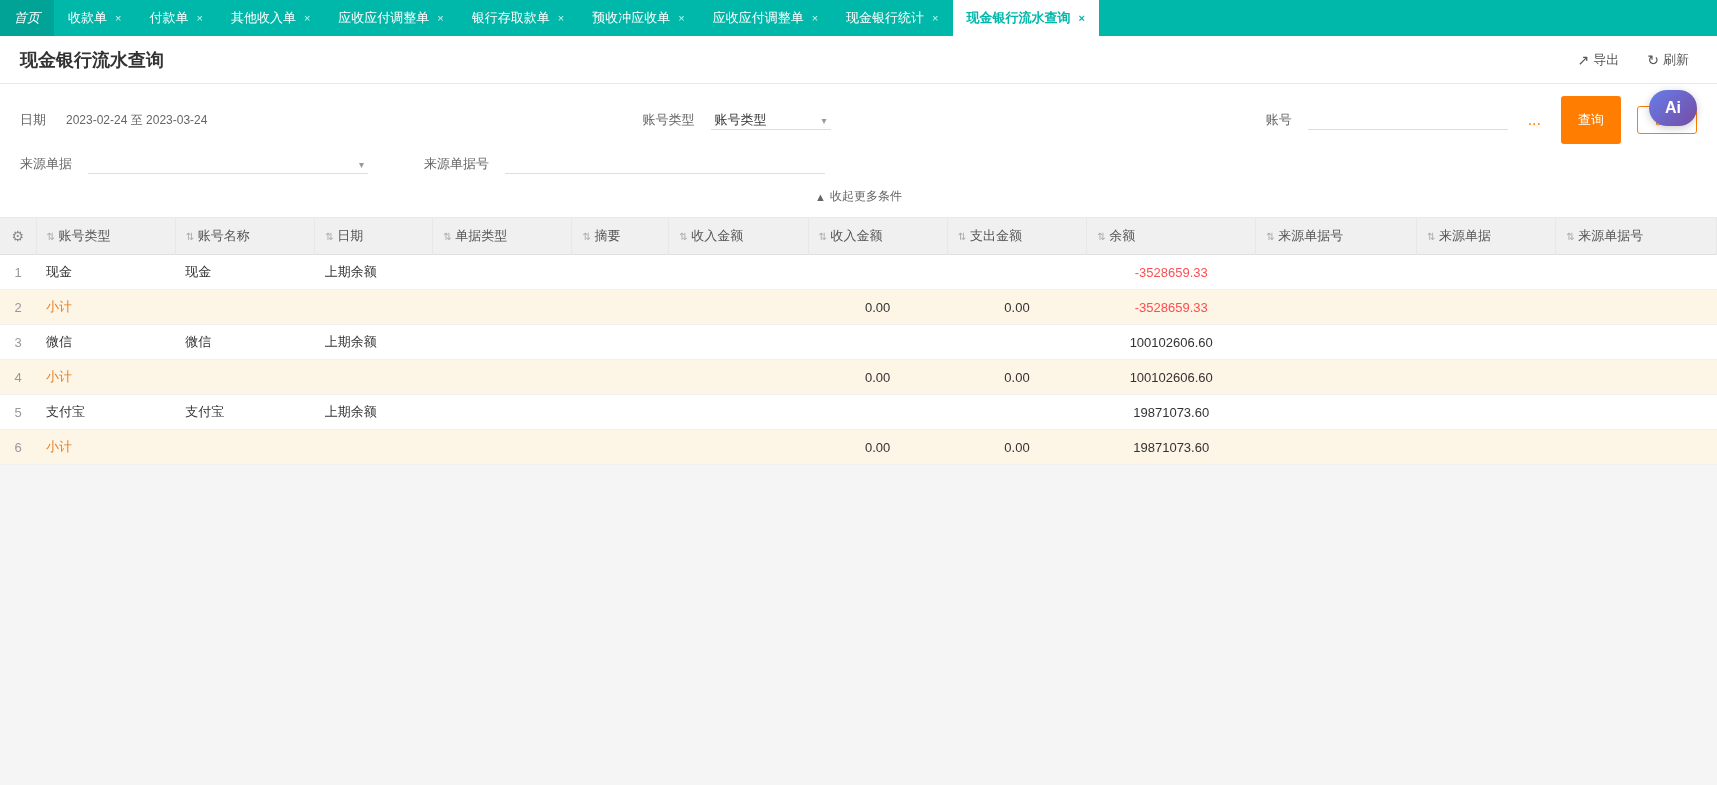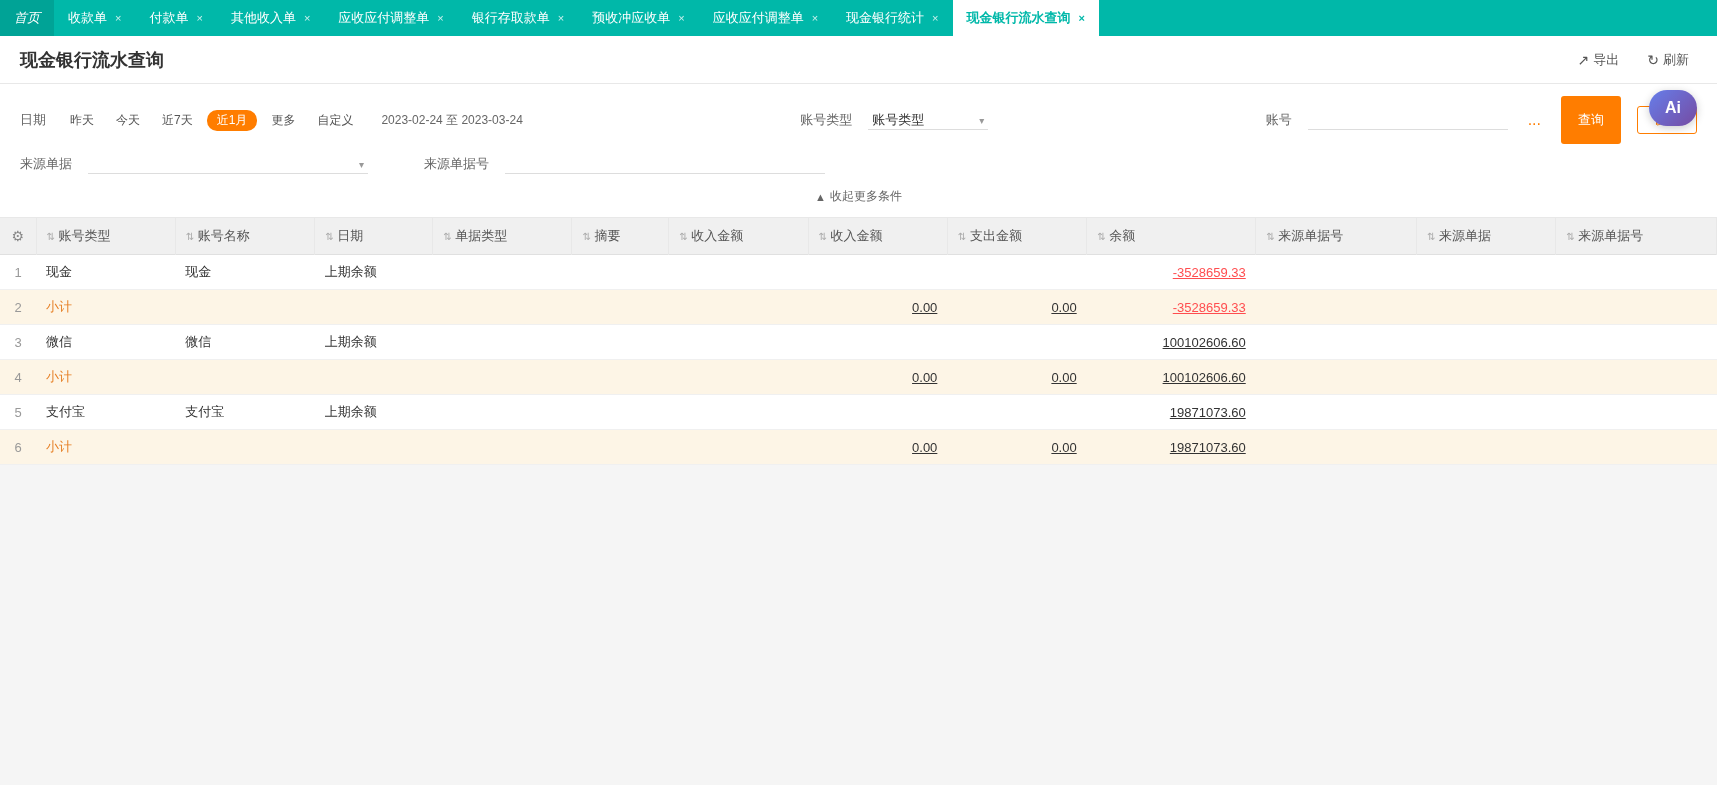--- a/index.html
+++ b/index.html
@@ -214,22 +214,21 @@
       padding: 8px 10px;
       color: #333;
       white-space: nowrap;
     }
     .row-num {
       color: #999;
       text-align: center;
       width: 36px;
     }
     .amount-cell {
-      text-align: right;
-      text-decoration: underline;
+      text-align: center;
     }
     .negative { color: #ff4d4f; }
     .settings-icon-cell {
       width: 36px;
       text-align: center;
     }
     .gear-icon {
       cursor: pointer;
       color: #888;
       font-size: 14px;
@@ -311,28 +310,20 @@
       <span style="font-size:14px;">↻</span>
       <span>刷新</span>
     </div>
   </div>
 </div>
 
 <div class="filter-area">
   <div class="filter-row">
 
     <span class="filter-label">日期</span>
-    <div class="date-quick-btns">
-      <span class="date-btn">昨天</span>
-      <span class="date-btn">今天</span>
-      <span class="date-btn">近7天</span>
-      <span class="date-btn active">近1月</span>
-      <span class="date-btn">更多</span>
-      <span class="date-btn">自定义</span>
-    </div>
     <span class="date-range">2023-02-24 至 2023-03-24</span>
 
     <span style="flex:1"></span>
 
     <span class="filter-label" style="margin-left:40px;">账号类型</span>
     <div class="select-wrapper">
       <select class="filter-select">
         <option value="">账号类型</option>
       </select>
       <span class="chevron">▾</span>

